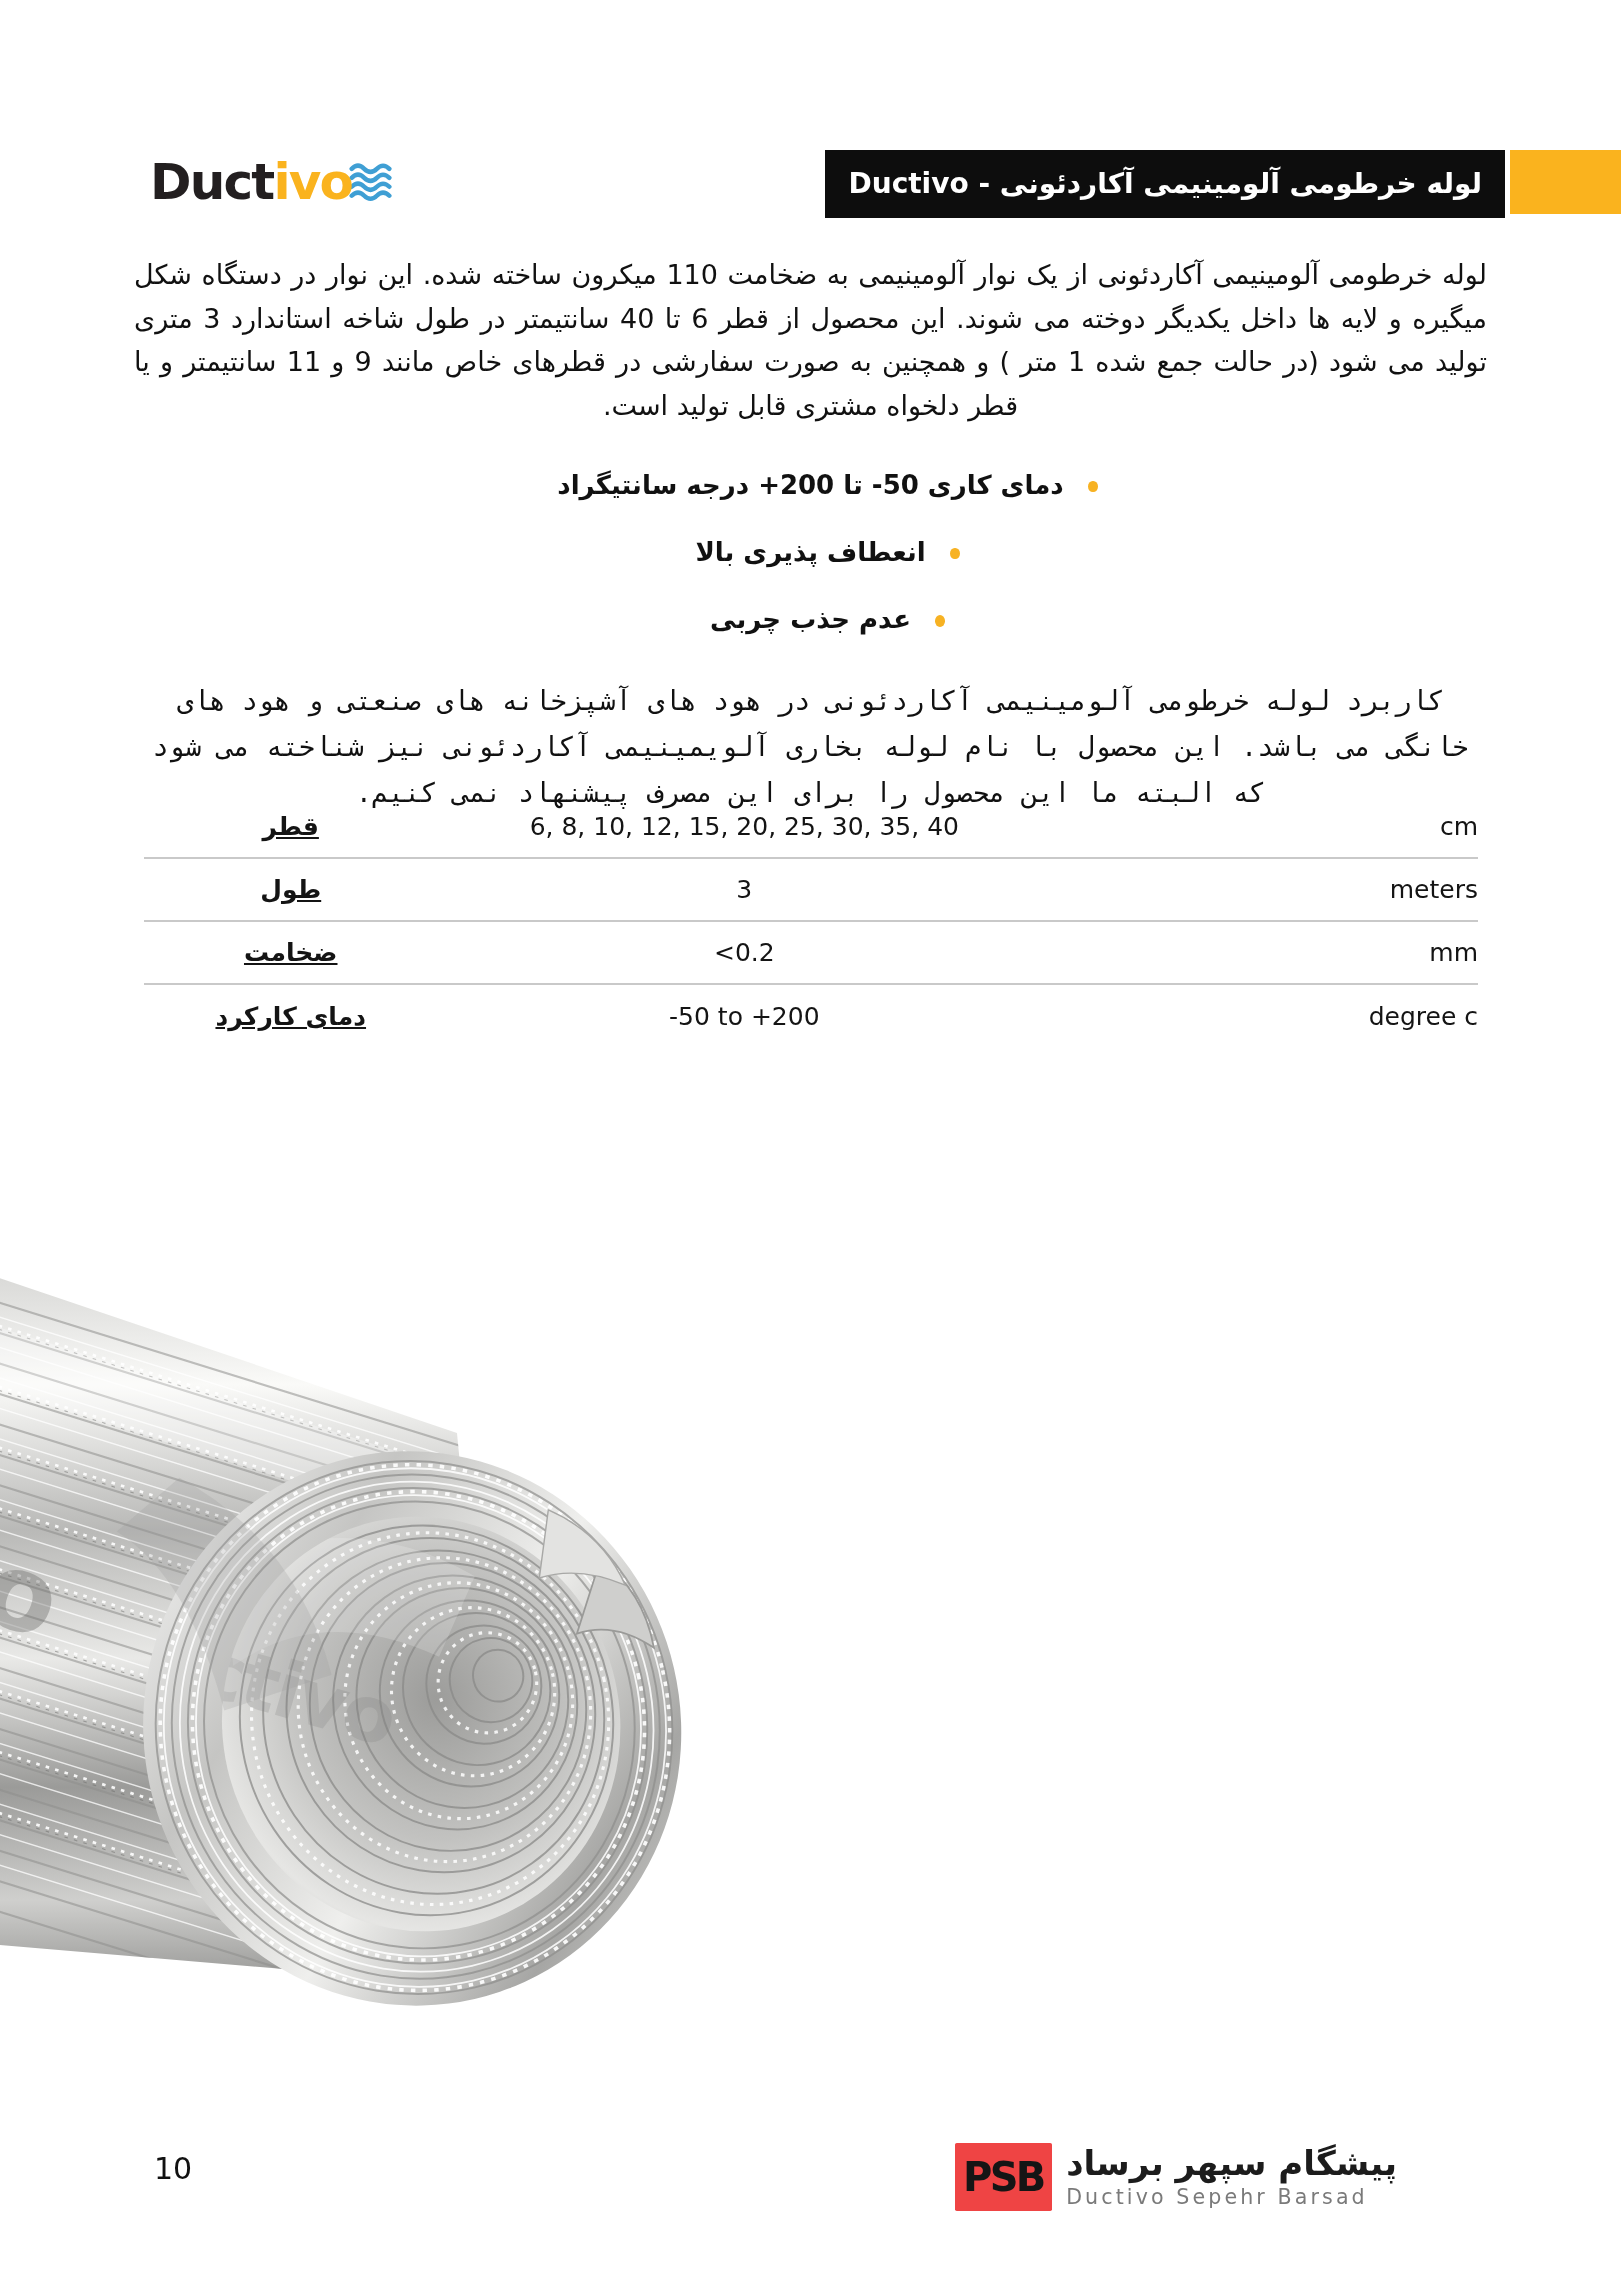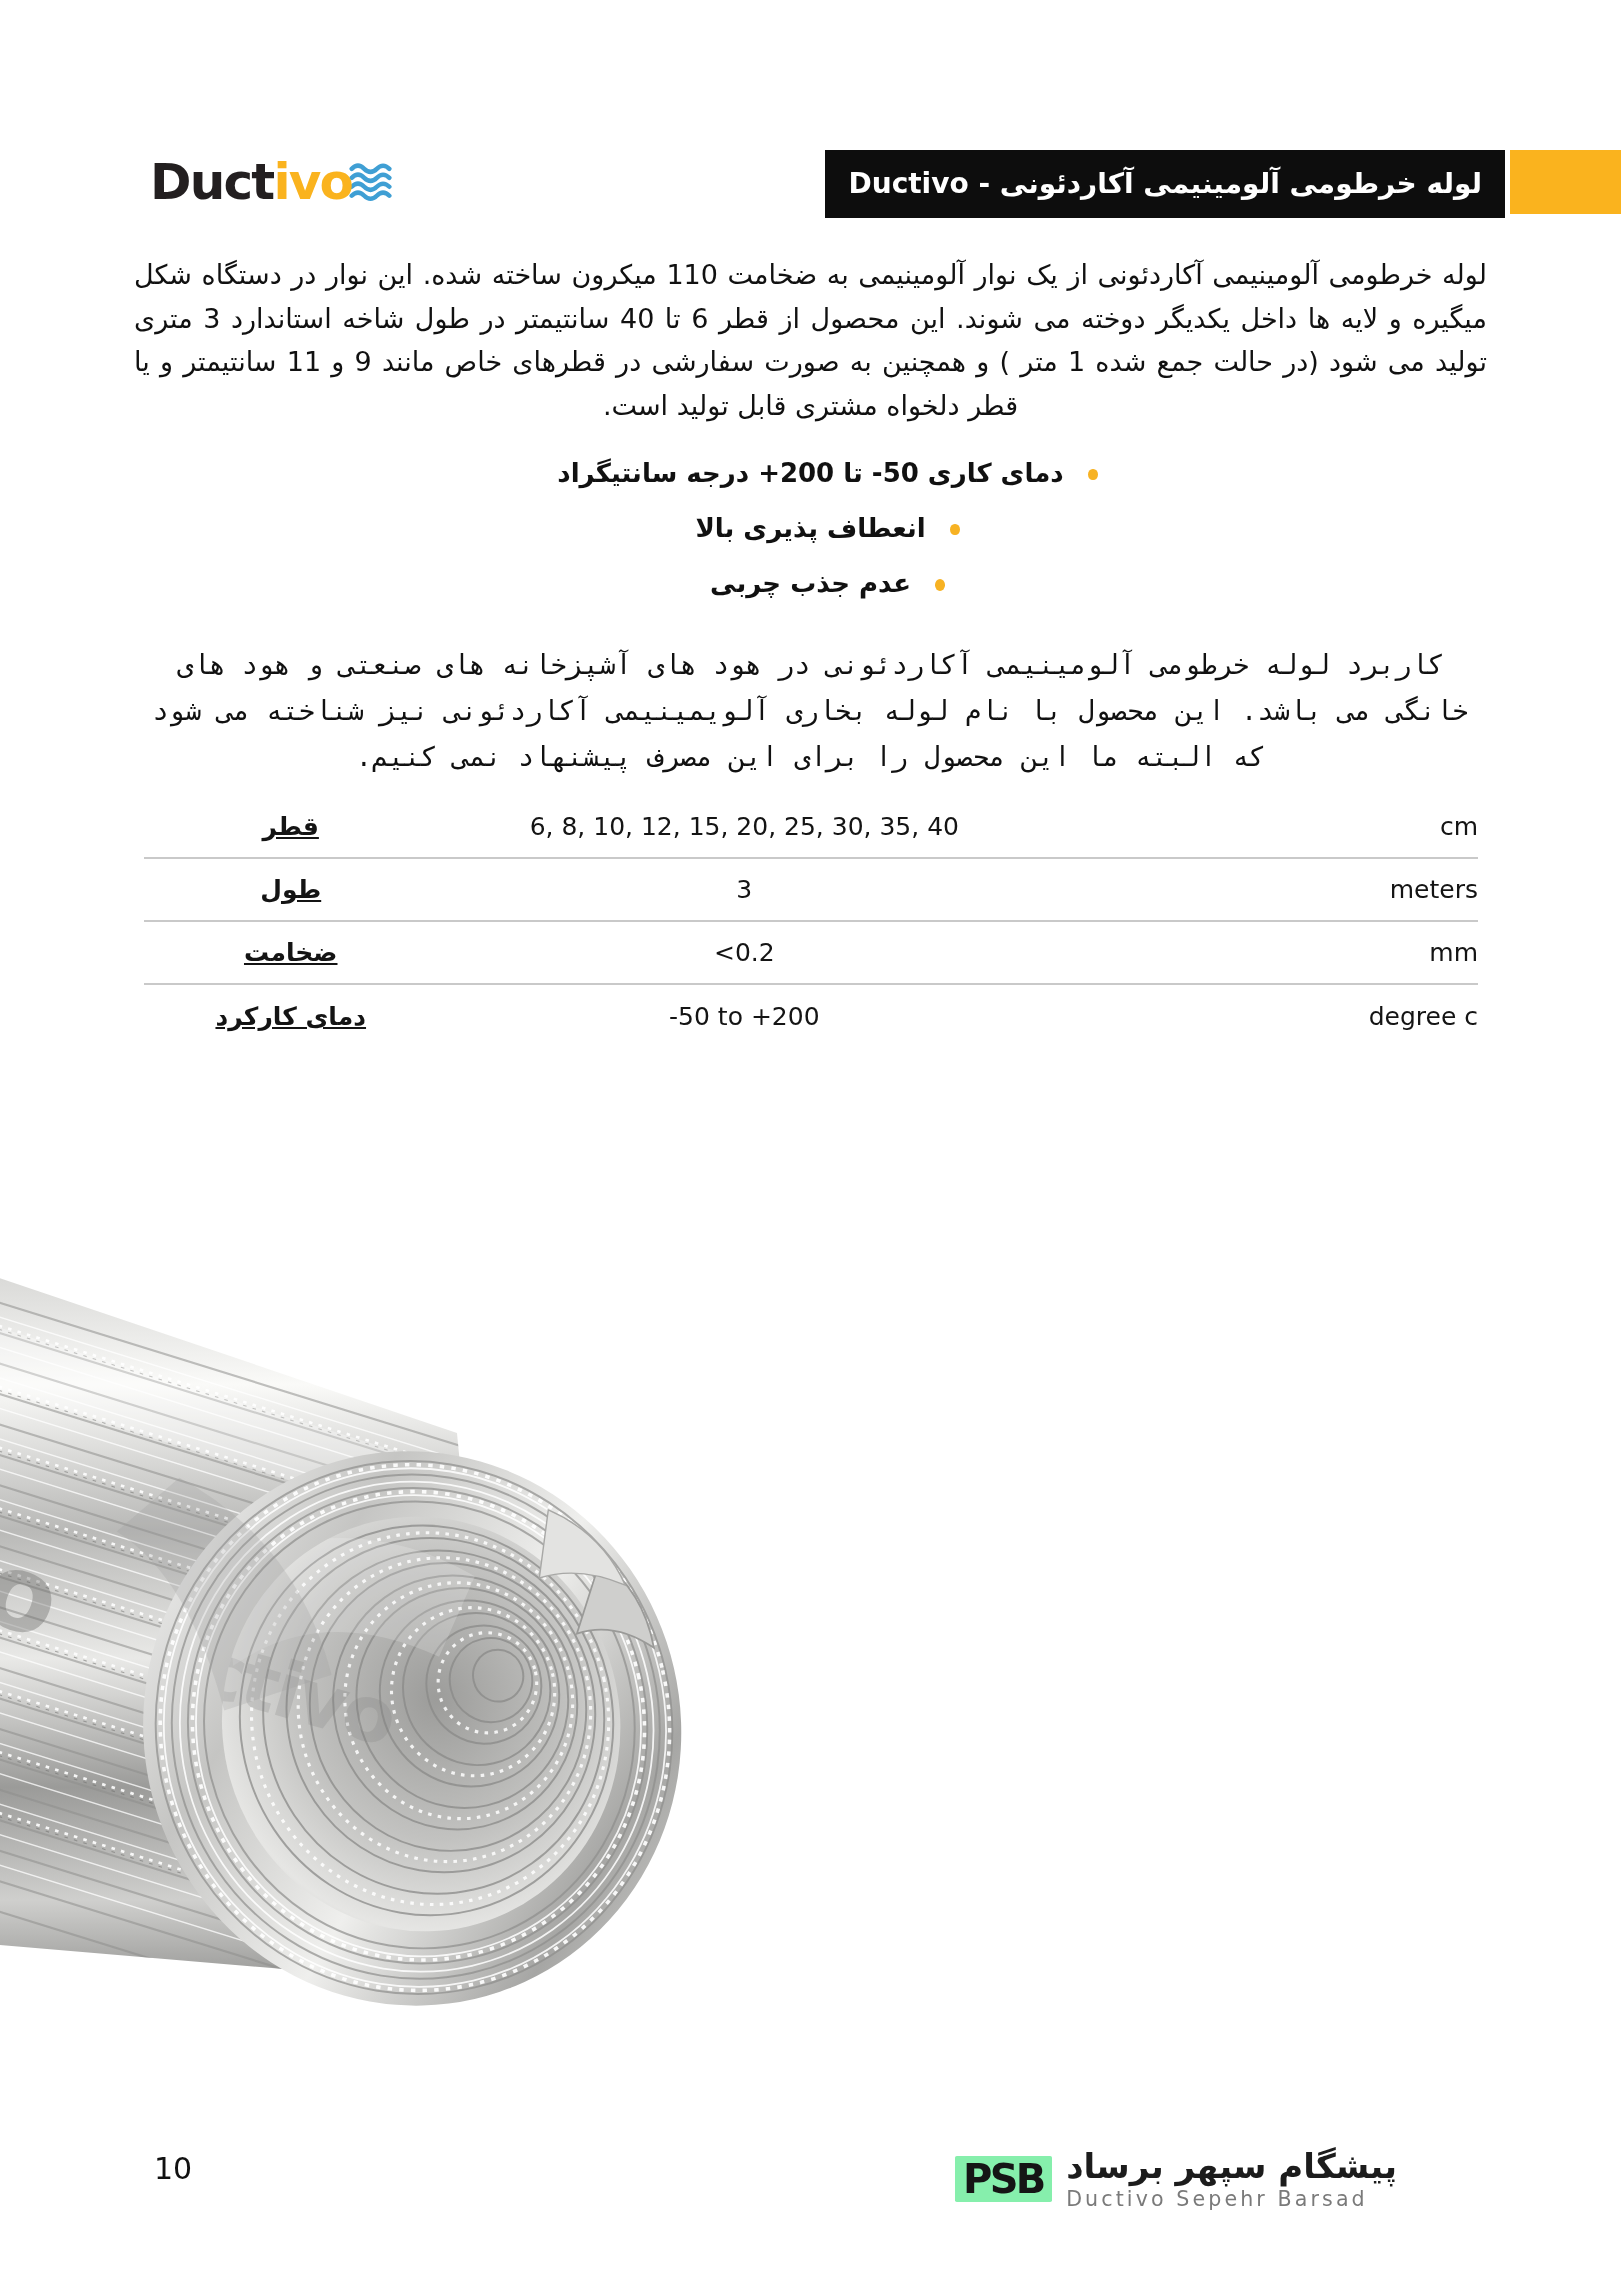--- a/index.html
+++ b/index.html
@@ -109,20 +109,21 @@
     border-radius:50%;
     background:#f7b223;
     position:absolute;
     right:-34px;
     top:10.7px;
   }
   .bullets li .btext { display:inline-block; }
   .bullets .row {
     position:relative;
     display:inline-block;
+    margin-top:12px;
   }
 
   .para-2wrap { margin-top:44px;font-family:Liberation Mono, monospace; }
   .para-2wrap .para { line-height:1.72; }
 
   
   .spec-table {
     position:absolute;
     top:795px;
     left:143px;
@@ -187,22 +188,22 @@
   .footer-logo {
     position:absolute;
     right:224px;
     bottom:82px;
     display:flex;
     align-items:center;
     gap:14.3px;
     direction:rtl;
   }
   .psb-badge {
-    width:97px; height:46px;
-    background:#86efac;
+    width:97px; height:68px;
+    background:#ef4444;
     display:flex;
     align-items:center;
     justify-content:center;
     border-radius:1.8px;
     order:2;
   }
   .psb-badge span {
     font-family:"DejaVu Sans", sans-serif;
     font-weight:bold;
     font-size:40px;

